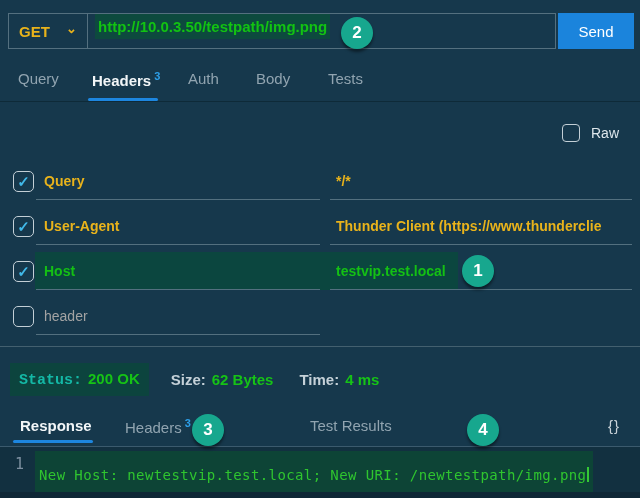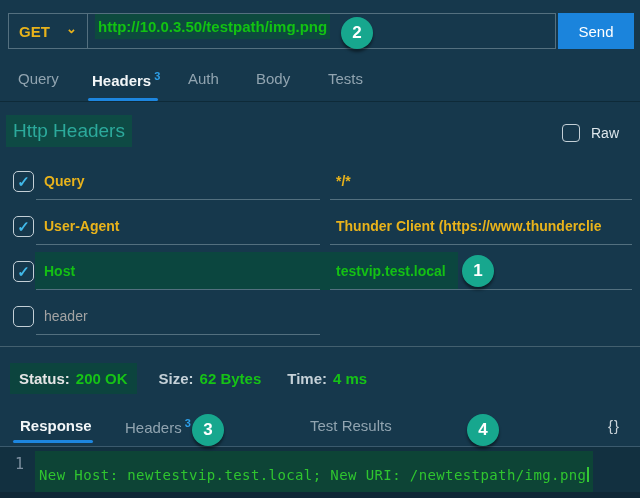--- a/index.html
+++ b/index.html
@@ -77,21 +77,21 @@
   .host-band { position:absolute; left:35px; top:2px; width:423px; height:38px;
     background:#0B463F; }
 
   .divider { position:absolute; left:0; top:346px; width:640px; height:1px;
     background:#43606F; }
 
   
   .statusbar { position:absolute; left:10px; top:363px; display:flex;
     align-items:center; font-size:15px; font-weight:600; }
   .status-mark { background:#0C443E; padding:7px 9px; }
-  .teal { color:#e5e5e5; }
+  .teal { color:#14b8a6;font-family:Liberation Mono, monospace; }
   .lab { color:#C5D1D8; }
   .val { color:#16C316; margin-left:6px; }
   .gap1 { margin-left:22px; } .gap2 { margin-left:26px; }
 
   
   .resp-tabs { position:absolute; left:0; top:402px; width:640px; height:45px;
     border-bottom:1px solid #3B5A6D; }
   .resp-tabs .t-response { left:20px; }
   .resp-tabs .t-headers  { left:125px; }
   .resp-tabs .t-cookies  { left:220px;margin-top:44px; }
@@ -145,21 +145,20 @@
 
   <div class="req-tabs">
     <span class="rtab" style="left:18px">Query</span>
     <span class="rtab active" style="left:92px"><span>Headers</span><span class="sup">3</span></span>
     <span class="rtab" style="left:188px">Auth</span>
     <span class="rtab" style="left:256px">Body</span>
     <span class="rtab" style="left:328px">Tests</span>
     <div class="req-underline"></div>
   </div>
 
-  <div class="panel-title">Http Headers</div>
   <div class="raw-wrap">
     <span class="raw-box"></span>
     <span class="raw-label">Raw</span>
   </div>
 
   <div class="hrow row-0">
     <span class="cb">
         <span class="check">✓</span>
       </span>
     <div class="field-name">

